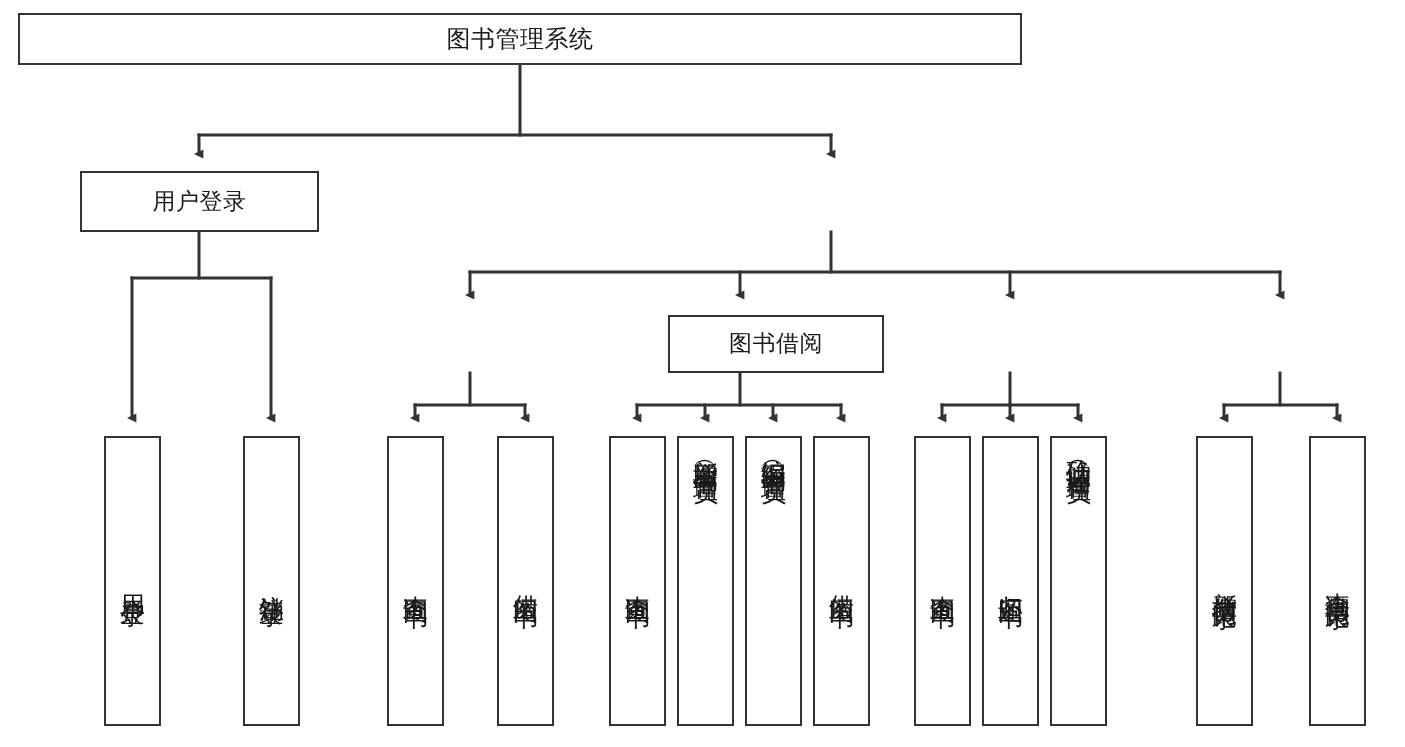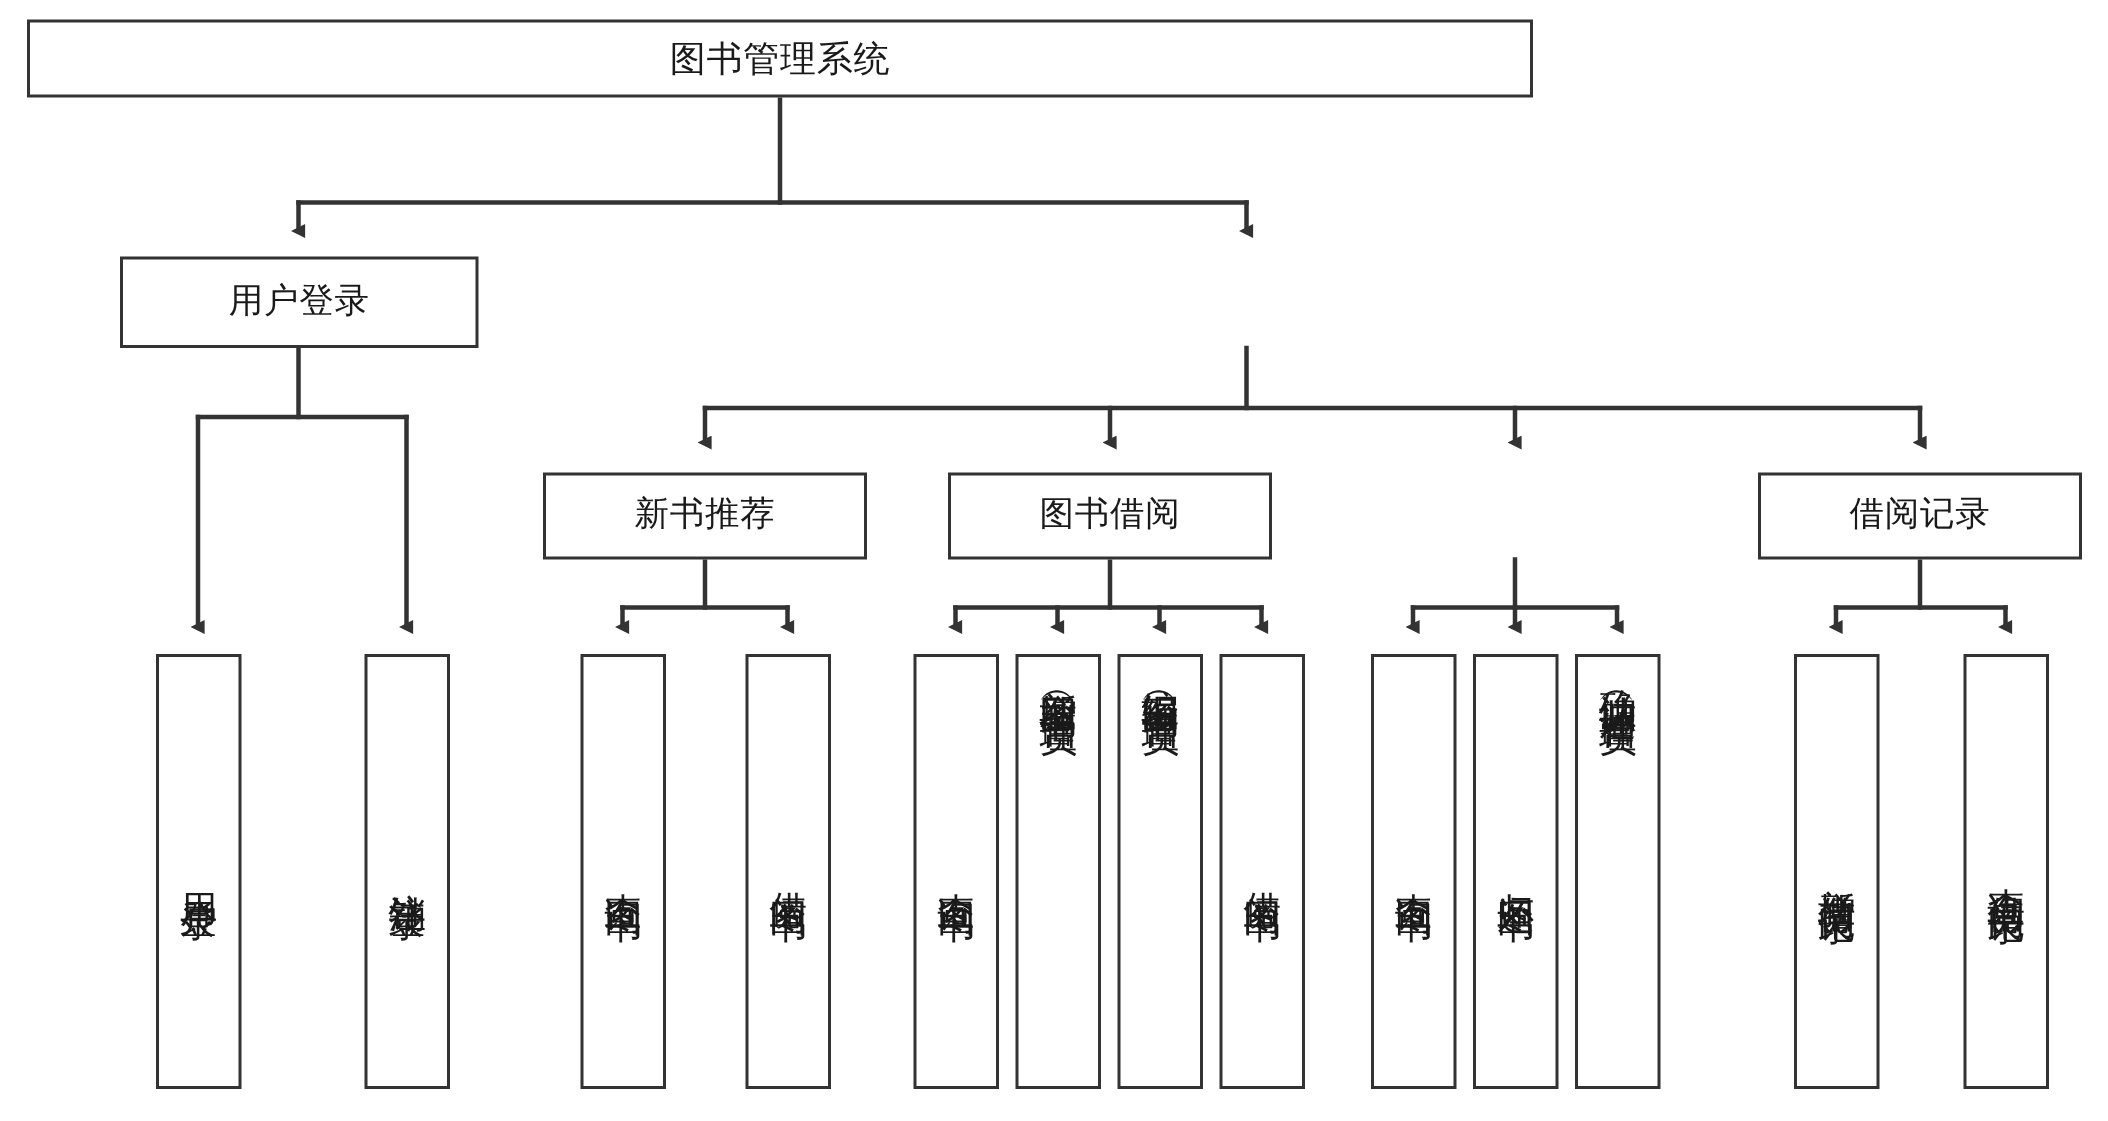--- a/index.html
+++ b/index.html
@@ -132,28 +132,22 @@
   </svg>
 
   <div class="node h root" style="left:18px; top:13px; width:1004px; height:52px;">
     <span class="label">图书管理系统</span>
   </div>
 
   <div class="node h" style="left:80px; top:171px; width:239px; height:61px;">
     <span class="label">用户登录</span>
   </div>
 
-  <div class="node h" style="left:362px; top:315px; width:216px; height:58px;">
-    <span class="label">新书推荐</span>
-  </div>
-  <div class="node h" style="left:632px; top:315px; width:216px; height:58px;">
+  <div class="node h" style="left:668px; top:315px; width:216px; height:58px;">
     <span class="label">图书借阅</span>
-  </div>
-  <div class="node h" style="left:1172px; top:315px; width:216px; height:58px;">
-    <span class="label">借阅记录</span>
   </div>
 
   <div class="node v mid" style="left:104px; top:436px; width:57px; height:290px;">
     <span class="label">用户登录</span>
   </div>
   <div class="node v mid" style="left:243px; top:436px; width:57px; height:290px;">
     <span class="label">注销登录</span>
   </div>
 
   <div class="node v mid" style="left:387px; top:436px; width:57px; height:290px;">

